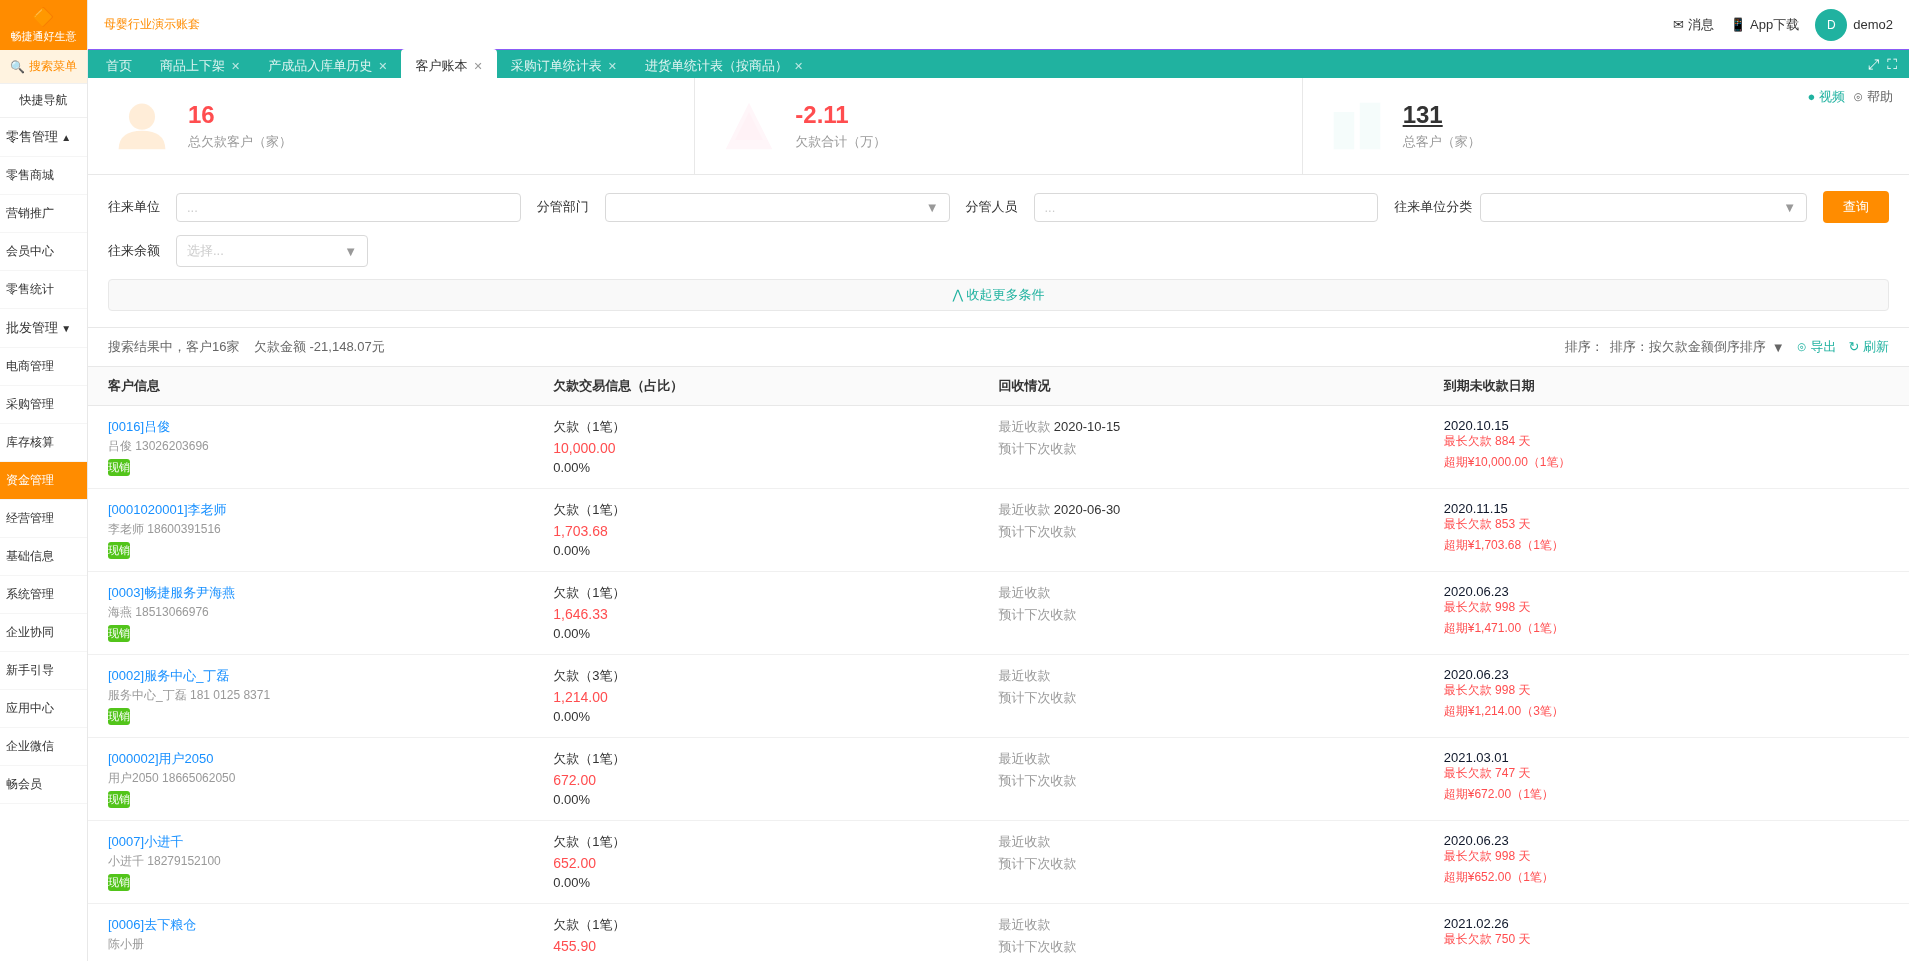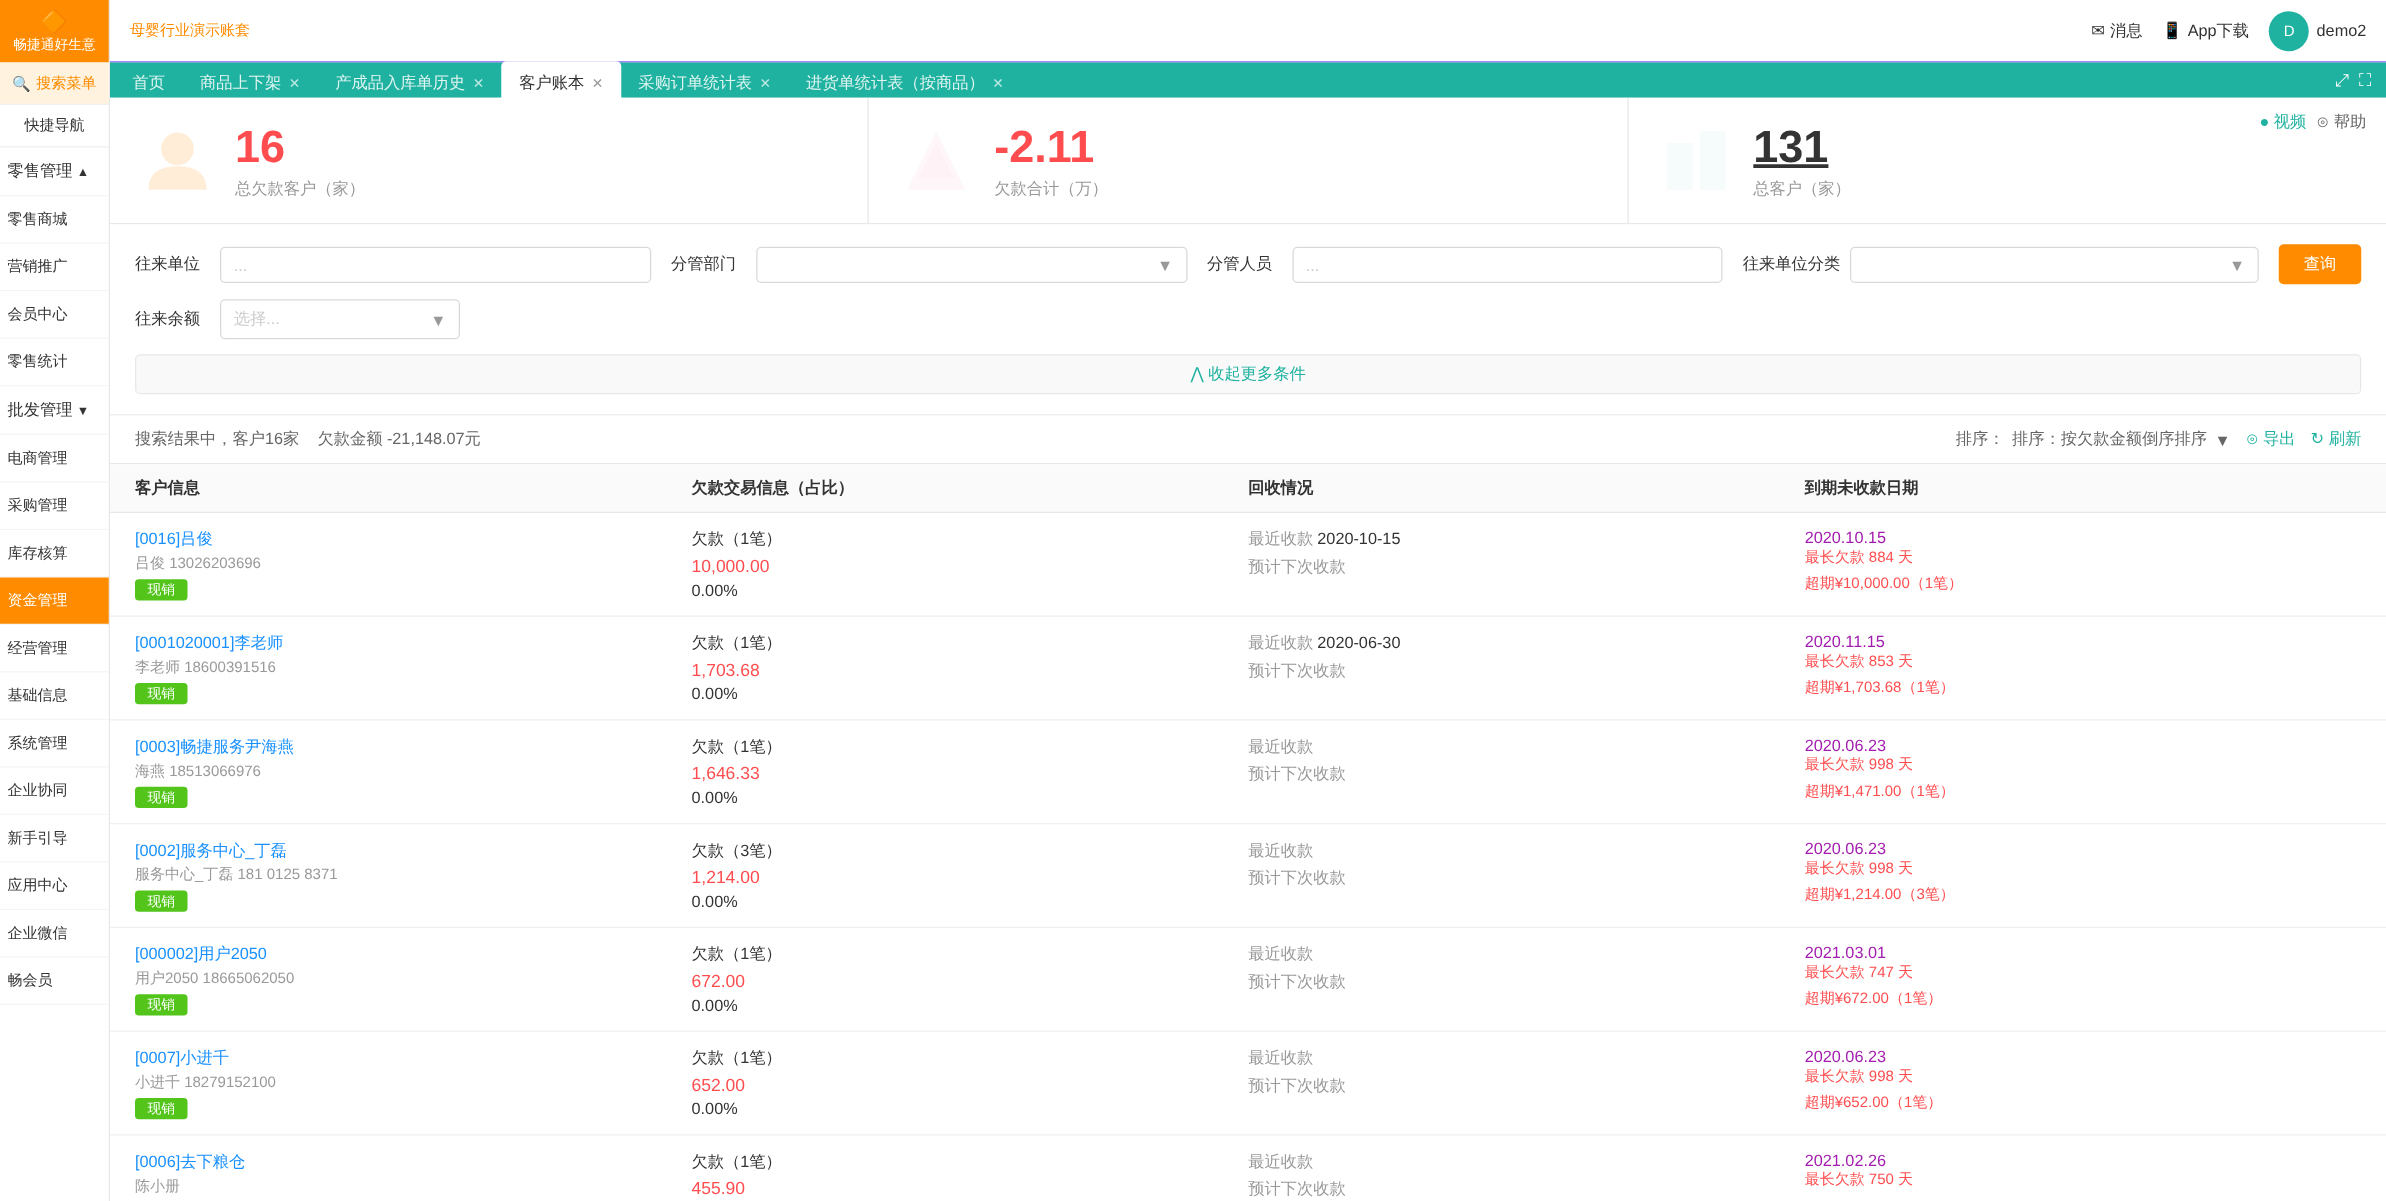--- a/index.html
+++ b/index.html
@@ -37,21 +37,21 @@
     
     .page-content { flex: 1; overflow-y: auto; background: #f5f5f5; padding: 0; }
 
     
     .stats-row { display: flex; background: #fff; border-bottom: 1px solid #e8e8e8; }
     .stat-card { flex: 1; display: flex; align-items: center; padding: 18px 24px; gap: 16px; border-right: 1px solid #e8e8e8; position: relative; }
     .stat-card:last-child { border-right: none; }
     .stat-icon { width: 60px; height: 60px; display: flex; align-items: center; justify-content: center; opacity: 0.15; }
     .stat-icon svg { width: 56px; height: 56px; }
     .stat-info { flex: 1; }
-    .stat-number { font-size: 36px; font-weight: bold; color: #ff4d4f; }
+    .stat-number { font-size: 24px; font-weight: bold; color: #ff4d4f; }
     .stat-number.dark { color: #333; }
     .stat-label { font-size: 13px; color: #999; margin-top: 4px; }
     .stat-card-actions { position: absolute; top: 10px; right: 16px; display: flex; gap: 8px; font-size: 12px; color: #666; }
 
     
     .filter-area { background: #fff; padding: 16px 20px; border-bottom: 1px solid #e8e8e8; }
     .filter-row { display: flex; align-items: center; gap: 16px; margin-bottom: 12px; }
     .filter-row:last-child { margin-bottom: 0; }
     .filter-item { display: flex; align-items: center; gap: 8px; flex: 1; }
     .filter-label { color: #333; white-space: nowrap; min-width: 60px; }
@@ -66,28 +66,28 @@
     .result-info { font-size: 13px; color: #666; }
     .result-actions { display: flex; align-items: center; gap: 12px; font-size: 13px; color: #666; }
     .result-sort { display: flex; align-items: center; gap: 6px; }
 
     
     .table-container { background: #fff; }
     .table-header { display: grid; grid-template-columns: 2fr 2fr 2fr 2fr; padding: 10px 20px; background: #fafafa; border-bottom: 1px solid #e8e8e8; font-weight: bold; color: #333; font-size: 13px; }
     .table-row-wrapper { border-bottom: 1px solid #f0f0f0; padding: 12px 20px; display: grid; grid-template-columns: 2fr 2fr 2fr 2fr; align-items: start; }
     .customer-name { color: #1890ff; cursor: pointer; font-size: 13px; }
     .customer-info { font-size: 12px; color: #999; margin-top: 2px; }
-    .tag-xianjin { background: #52c41a; color: #fff; font-size: 11px; padding: 1px 10px; border-radius: 3px; display: inline-block; margin-top: 4px; }
+    .tag-xianjin { background: #52c41a; color: #fff; font-size: 11px; padding: 1px 0; border-radius: 3px; display: inline-block; margin-top: 4px; }
     .debt-info { font-size: 13px; color: #333; }
     .debt-amount { font-size: 14px; color: #ff4d4f; font-weight: 500; margin-top: 4px; }
     .debt-percent { font-size: 13px; color: #333; margin-top: 4px; }
     .collect-info { font-size: 12px; color: #999; }
     .collect-date { color: #333; }
     .collect-next { color: #999; margin-top: 4px; }
-    .overdue-date { font-size: 13px; color: #a21caf; }
+    .overdue-date { font-size: 13px; color: #0f172a; }
     .overdue-detail { font-size: 12px; color: #ff4d4f; margin-top: 4px; cursor: pointer; }
     .overdue-days { font-size: 12px; color: #ff4d4f; }
   </style>
 </head>
 <body>
 
 <div class="sidebar">
   <div class="sidebar-logo">
     <div class="sidebar-logo-inner">
       <div style="font-size:18px; color:#fff;">🔶</div>

